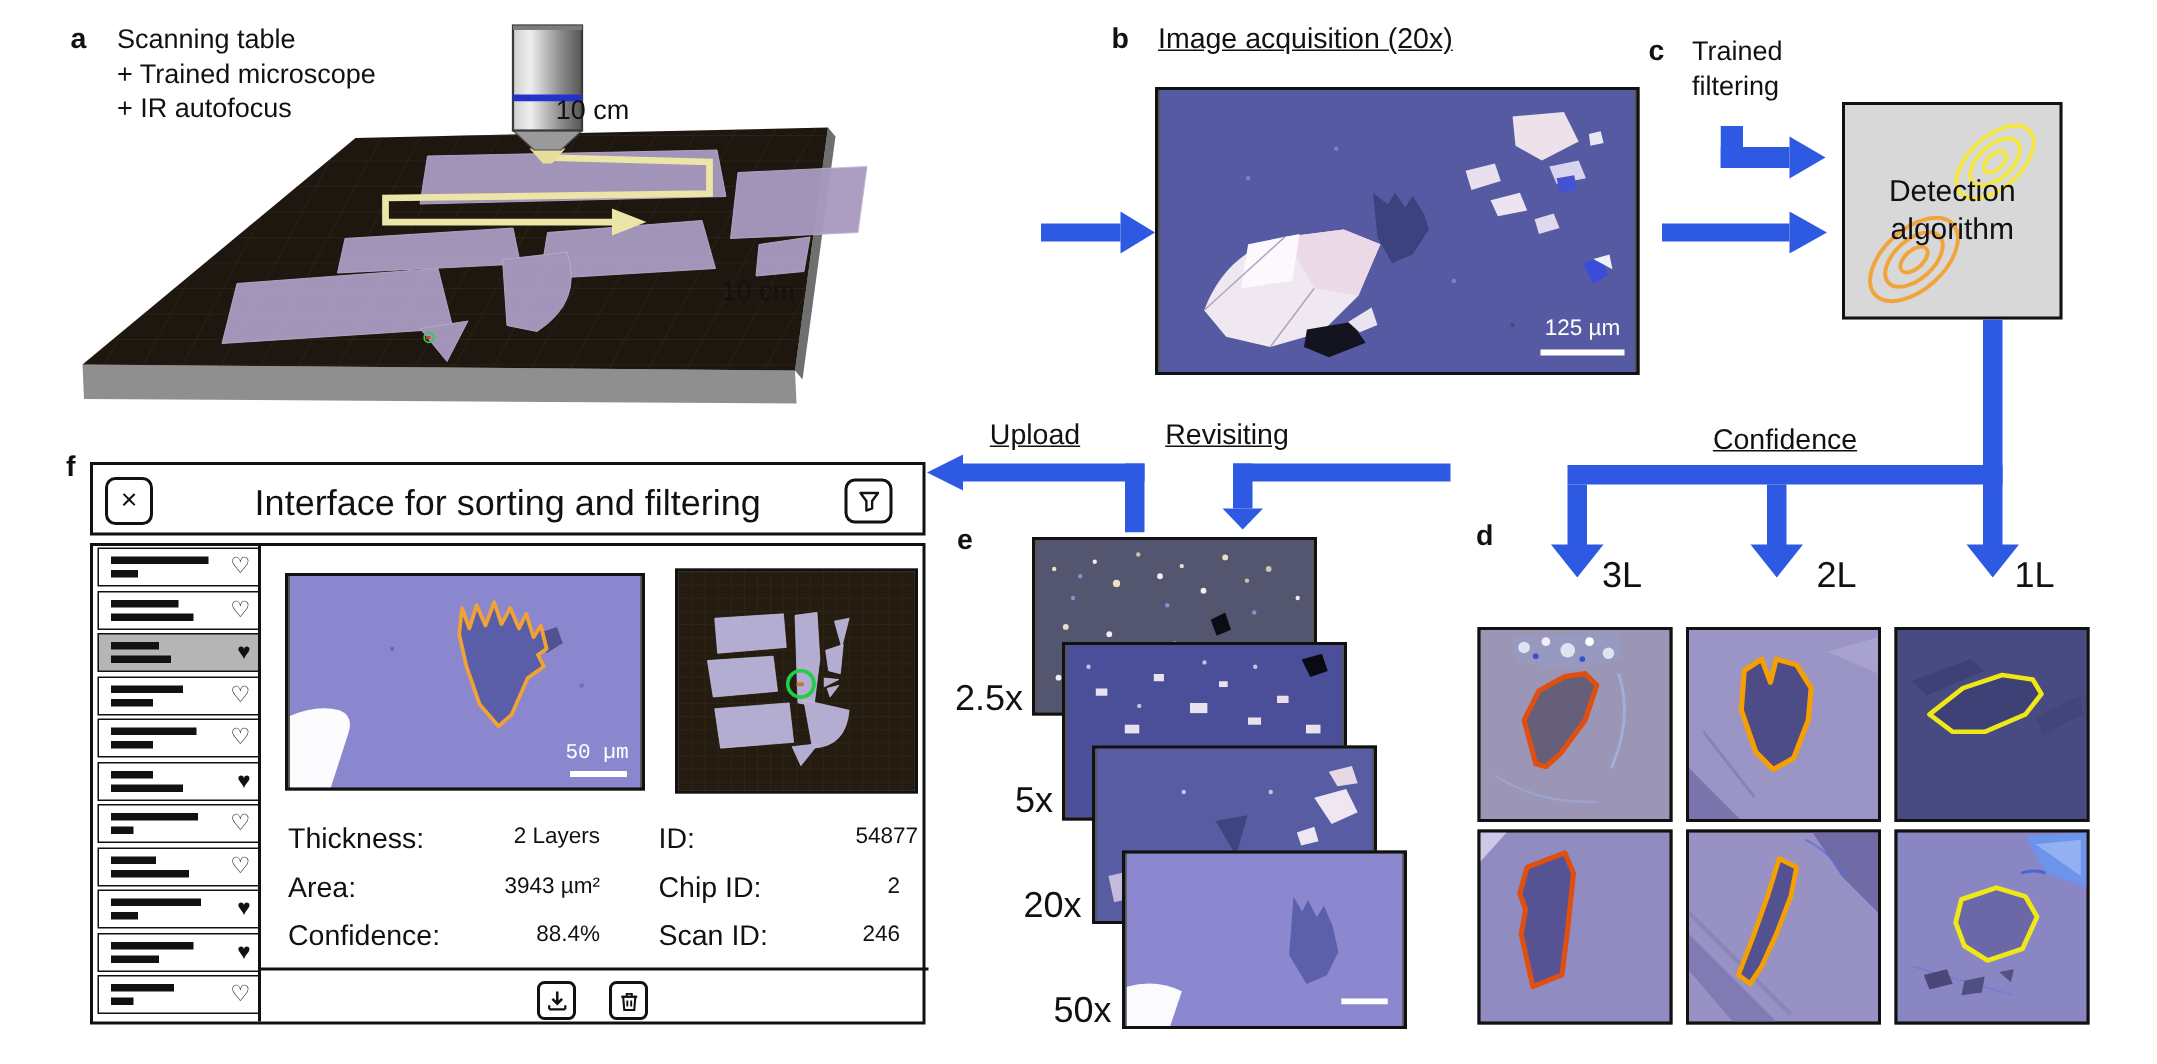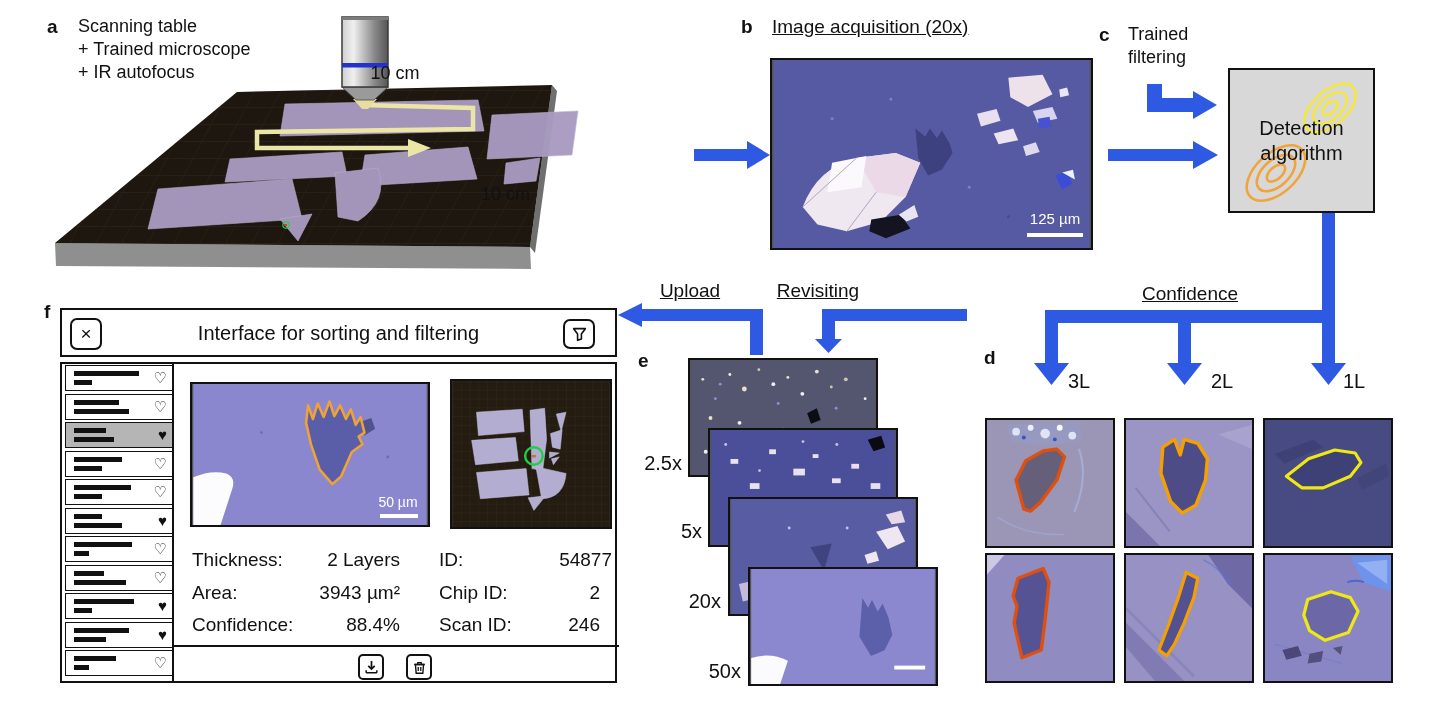--- a/index.html
+++ b/index.html
@@ -2,38 +2,38 @@
 <html><head>
 <meta charset="utf-8">
 <style>
   html,body{margin:0;padding:0;background:#fff;}
   #canvas{position:relative;width:1438px;height:709px;background:#fff;overflow:hidden;
           font-family:"Liberation Sans","DejaVu Sans",sans-serif;color:#111;}
   .abs{position:absolute;}
   .plabel{font-weight:bold;font-size:19px;}
   .t18{font-size:18px;line-height:23px;}
   .t19{font-size:19px;text-decoration:underline;}
-  .t20{font-size:20px;}
+  .t20{font-size:24px;}
   .ctr{text-align:center;}
   .rgt{text-align:right;}
-  .img{border:2px solid #111;box-sizing:border-box;background:#555;}
+  .img{border:2px solid #111;box-sizing:border-box;background:#555;font-family:Liberation Mono, monospace;}
   .img svg{display:block;width:100%;height:100%;}
   .white{color:#fff;}
   
   .fbox{border:2px solid #111;background:#fff;box-sizing:border-box;}
   .iconbtn{border:2px solid #111;border-radius:7px;background:#fff;box-sizing:border-box;
            display:flex;align-items:center;justify-content:center;cursor:pointer;}
   .fitem{position:absolute;left:3px;width:109px;height:26px;border:1.5px solid #111;
          box-sizing:border-box;background:#fff;}
   .fitem.selected{background:#b5b5b5;}
   .fitem .bars{position:absolute;left:8px;top:5px;}
   .fitem .bar{height:5px;background:#111;margin-bottom:4px;}
   .fitem .heart{position:absolute;right:6px;top:2px;font-size:15px;line-height:20px;}
   .detail-label{position:absolute;font-size:19px;}
-  .detail-value{position:absolute;font-size:19px;text-align:right;}
+  .detail-value{position:absolute;font-size:15px;text-align:right;}
   .scalebar{position:absolute;background:#fff;}
   .arrow{position:absolute;}
 </style>
 </head>
 <body>
 
 <div id="canvas">
 
   <span class="abs plabel" style="left:47px;top:16px">a</span>
   <div class="abs t18" style="left:78px;top:15px">

